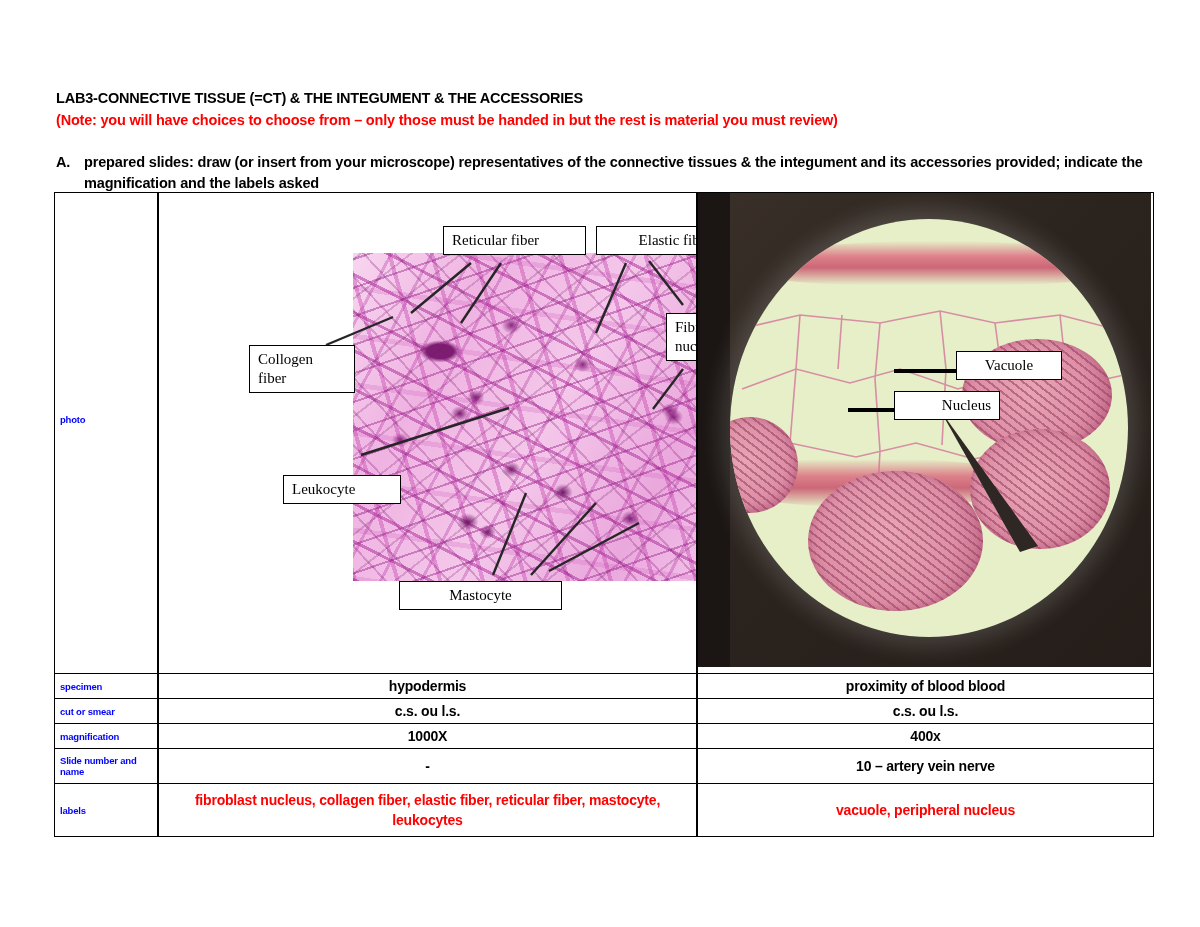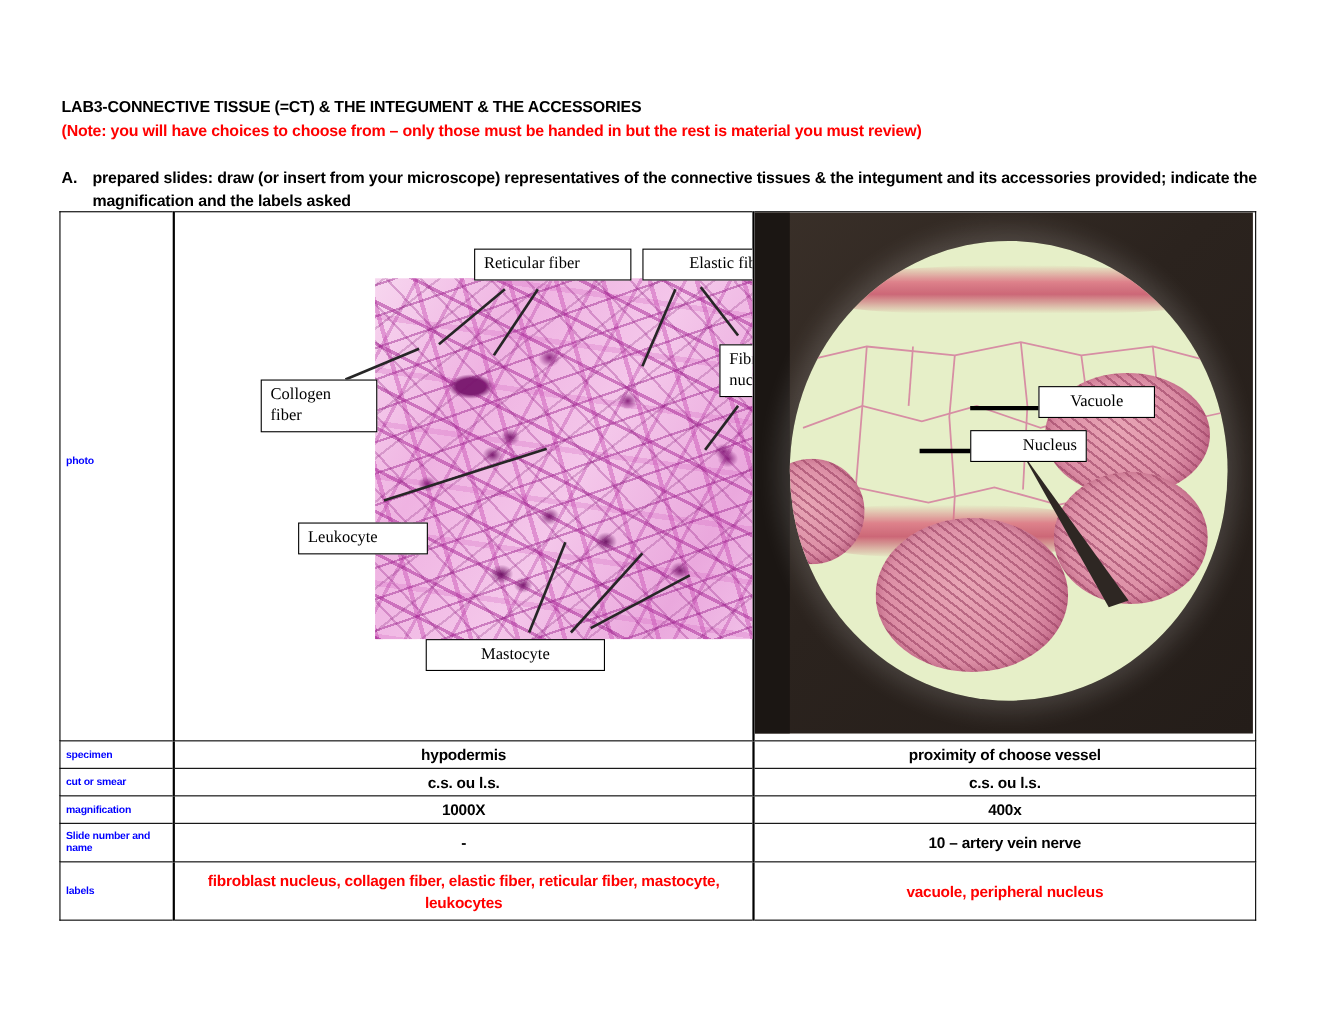--- a/index.html
+++ b/index.html
@@ -78,20 +78,21 @@
     padding: 3px 5px;
     font-size: 9.5px;
     font-weight: bold;
     color: #0000ff;
     line-height: 11px;
     letter-spacing: -0.2px;
   }
   #worksheet-table td.col-left {
     width: 525px;
     border-right: 2px solid #000;
+    padding-left: 12px;
   }
   #worksheet-table td.col-right {
     width: 455px;
   }
   #worksheet-table tr.photo-row td {
     height: 474px;
     vertical-align: top;
   }
   #worksheet-table tr.data-row td.val {
     text-align: center;
@@ -322,21 +323,21 @@
 
           <div class="callout" style="left:196px;top:198px;width:88px;text-align:right">Nucleus</div>
         </div>
       </td>
     </tr>
 
 
     <tr class="data-row">
       <td class="col-label">specimen</td>
       <td class="col-left val">hypodermis</td>
-      <td class="col-right val">proximity of choose vessel</td>
+      <td class="col-right val">proximity of blood blood</td>
     </tr>
 
     <tr class="data-row">
       <td class="col-label">cut or smear</td>
       <td class="col-left val">c.s. ou l.s.</td>
       <td class="col-right val">c.s. ou l.s.</td>
     </tr>
 
     <tr class="data-row">
       <td class="col-label">magnification</td>

